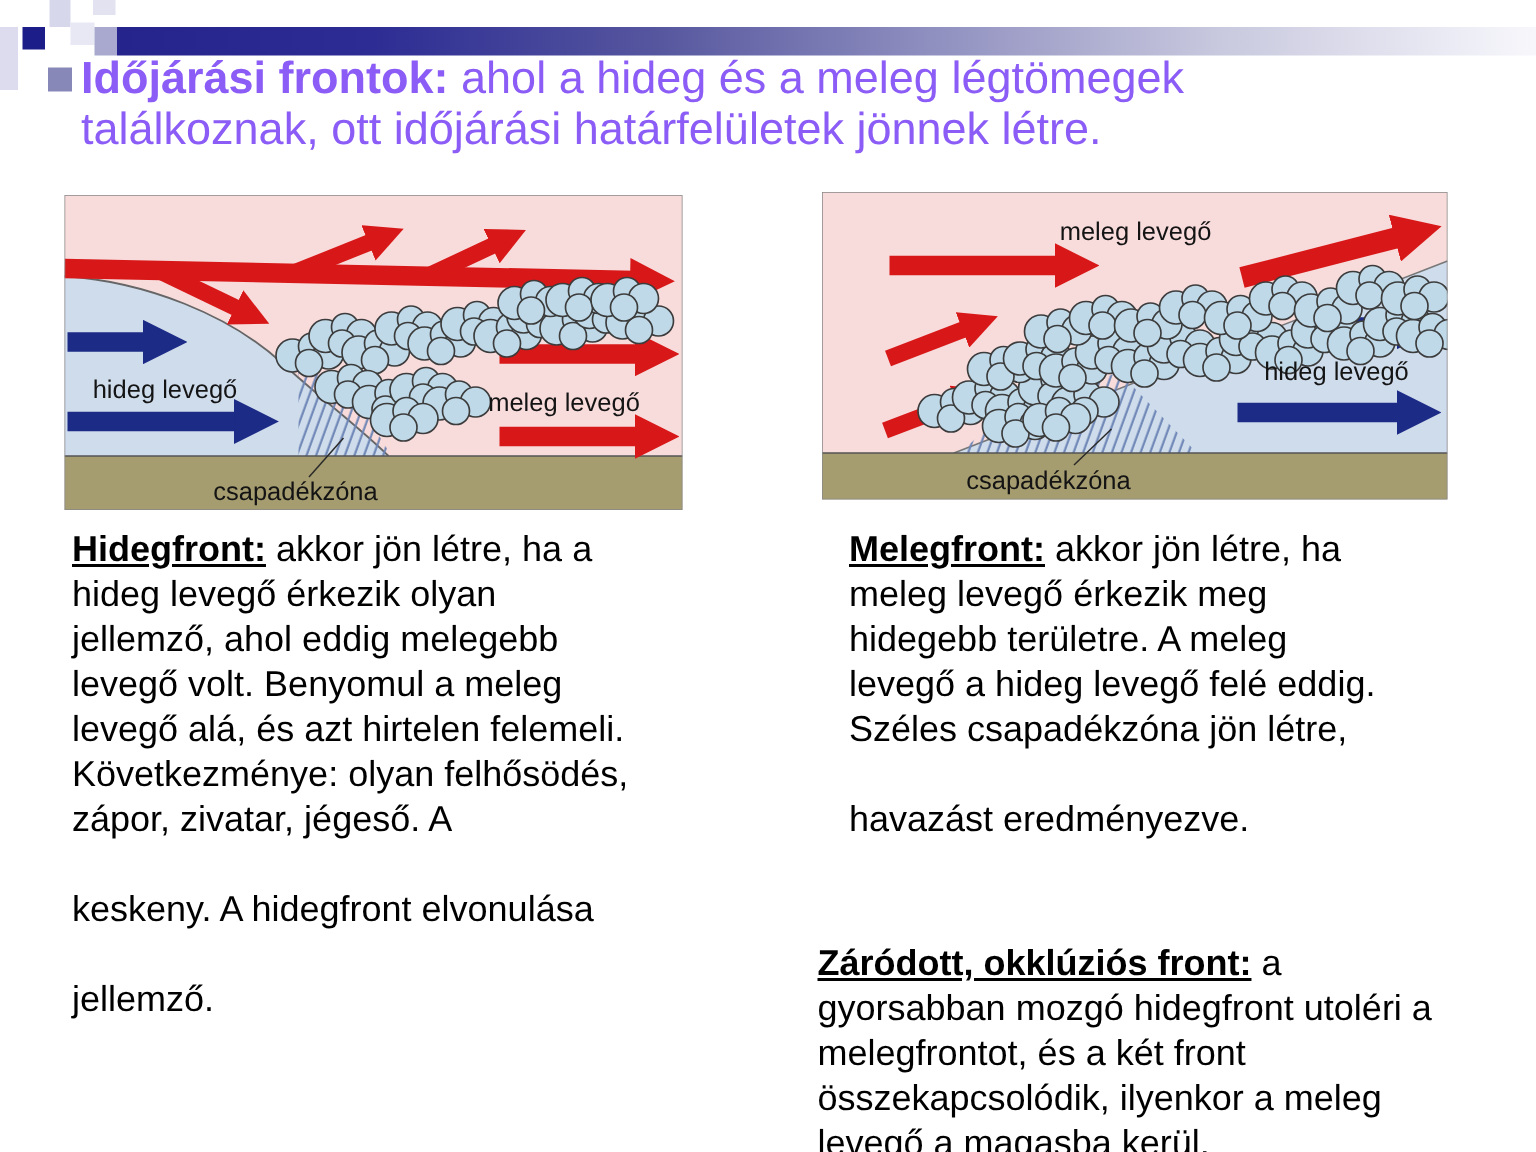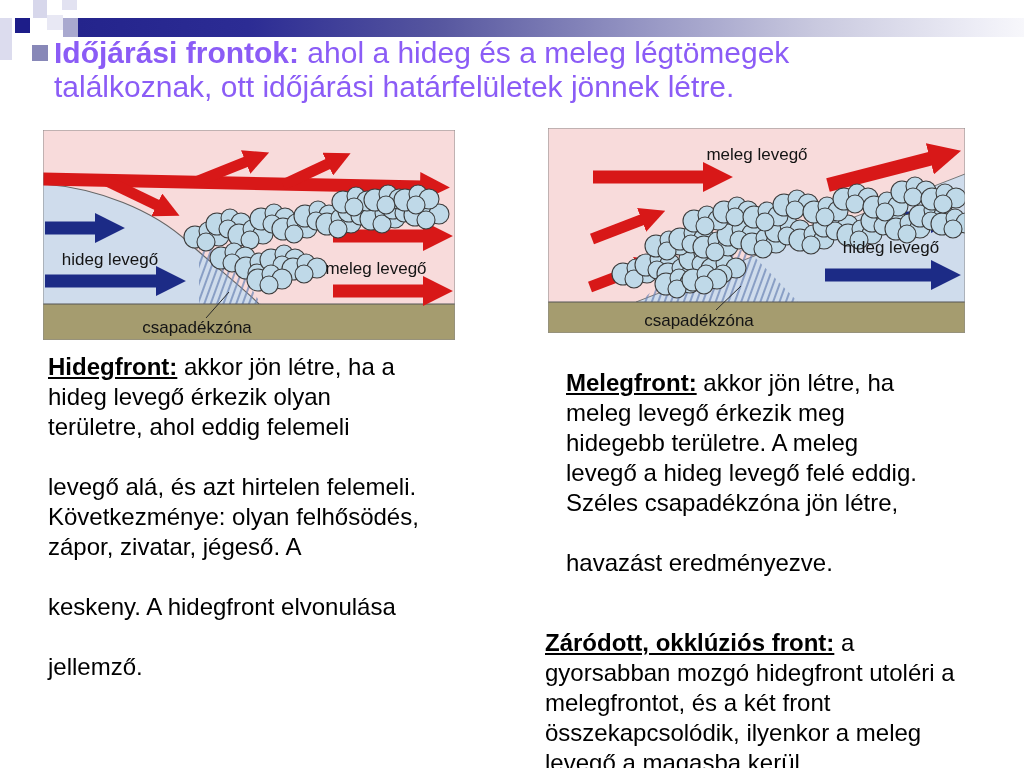--- a/index.html
+++ b/index.html
@@ -24,21 +24,21 @@
   
   .title-block {
     left:44px; top:36px; width:930px;
     font-size:30px; line-height:34px; color:#8b5cf6;margin-left:10px;
   }
   .title-bold { font-weight:bold; }
   
   .para { font-size:24px; line-height:30px; }
   .lead { font-weight:bold; text-decoration:underline; }
   .para-hideg { left:48px;  top:352px; width:430px; }
-  .para-meleg { left:566px; top:368px; width:420px; }
+  .para-meleg { left:566px; top:352px; width:420px; }
   .para-okkl  { left:523px; top:628px; width:490px;margin-left:22px; }
   
   .diag { position:absolute; }
   .diag-left  { left:43px;  top:130px; }
   .diag-right { left:548px; top:128px; }
   svg text { font-family:"Liberation Sans", sans-serif; font-size:17px; fill:#141414; }
 </style>
 </head>
 <body>
 
@@ -196,22 +196,22 @@
   <line x1="168" y1="182" x2="193" y2="158" stroke="#2a2a2a" stroke-width="1"></line>
   <text x="209" y="32" text-anchor="middle">meleg levegő</text>
   <text x="343" y="125" text-anchor="middle">hideg levegő</text>
   <text x="151" y="198" text-anchor="middle">csapadékzóna</text>
   <rect x="0" y="0" width="417" height="205" fill="none" stroke="#888" stroke-width="1"></rect>
 </svg>
 
 <div class="abs para para-hideg">
   <span class="lead">Hidegfront:</span><span> akkor jön létre, ha a</span><br>
   <span>hideg levegő érkezik olyan</span><br>
-  <span>területre, ahol eddig felemeli</span><br>
-  <br>
+  <span>jellemző, ahol eddig melegebb</span><br>
+  <span>levegő volt. Benyomul a meleg</span><br>
   <span>levegő alá, és azt hirtelen felemeli.</span><br>
   <span>Következménye: olyan felhősödés,</span><br>
   <span>zápor, zivatar, jégeső. A</span><br>
   <br>
   <span>keskeny. A hidegfront elvonulása</span><br>
   <br>
   <span>jellemző.</span>
 </div>
 
 <div class="abs para para-meleg">

